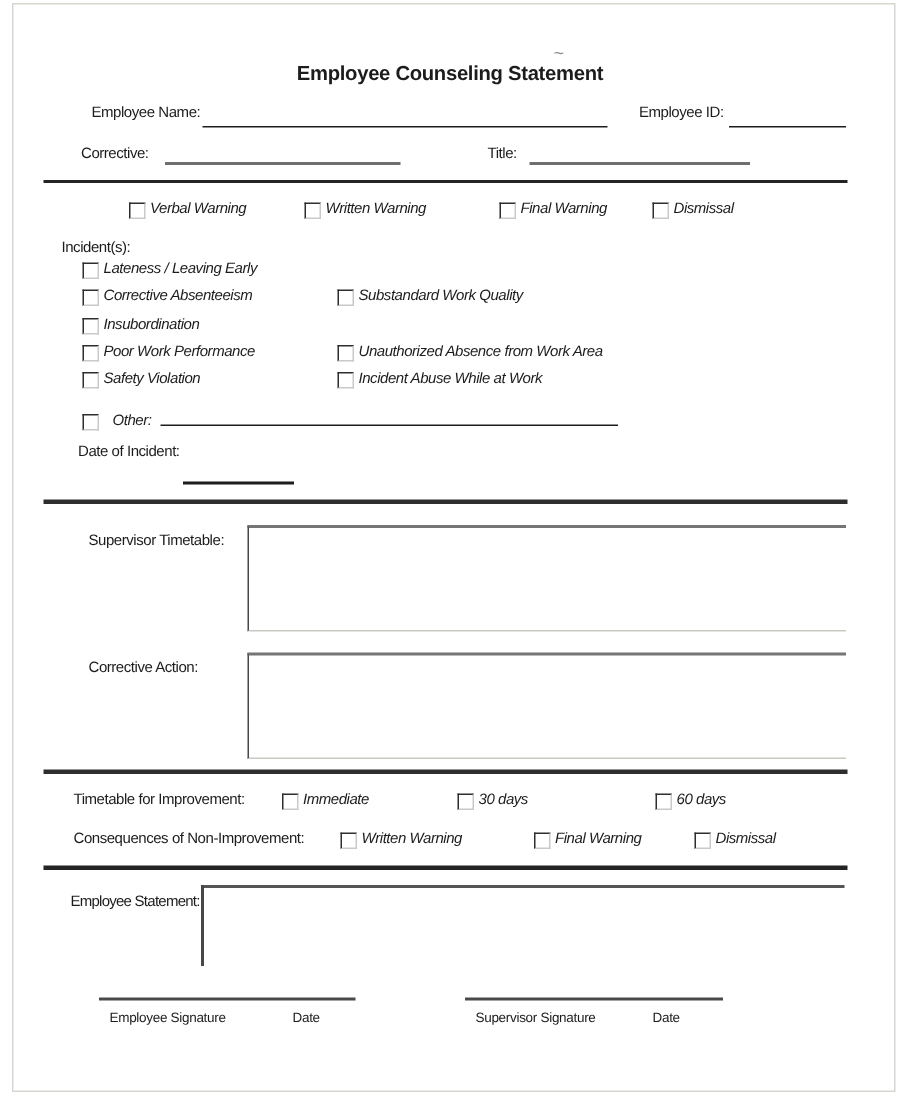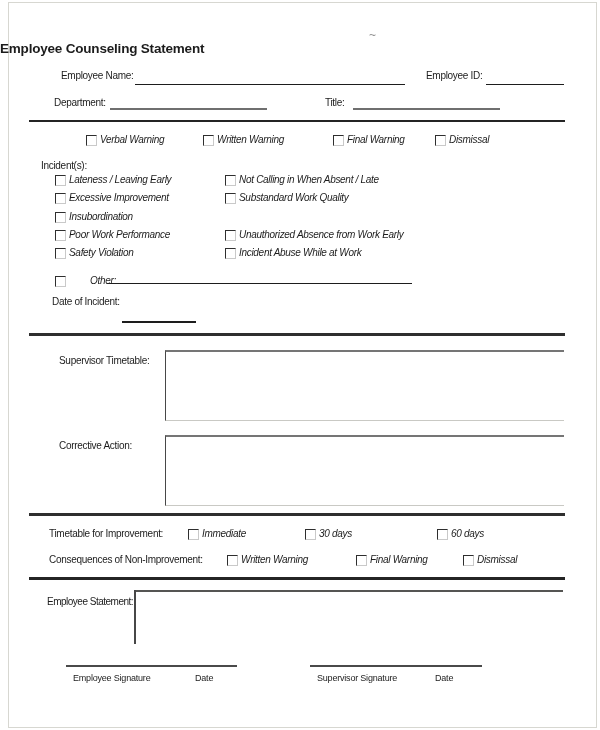--- a/index.html
+++ b/index.html
@@ -2,28 +2,28 @@
 <html><head>
 <meta charset="utf-8">
 <style>
   html,body{margin:0;padding:0;background:#ffffff;}
   .page{
     position:relative;width:600px;height:730px;background:#ffffff;overflow:hidden;
     font-family:"Liberation Sans","DejaVu Sans",sans-serif;color:#1c1c1c;
   }
   .frame{position:absolute;left:8px;top:2px;right:3px;bottom:2px;border:1px solid #d7d7d1;pointer-events:none;}
   .t{position:absolute;font-size:10px;line-height:11px;letter-spacing:-0.3px;white-space:nowrap;}
-  .title{position:absolute;left:0;top:41px;width:100%;text-align:left;font-size:13.5px;font-weight:bold;letter-spacing:-0.2px;}
+  .title{position:absolute;left:0;top:41px;width:100%;text-align:center;font-size:13.5px;font-weight:bold;letter-spacing:-0.2px;}
   .artifact{position:absolute;left:369px;top:28px;font-size:12px;color:#8f8f8f;}
   .wline{position:absolute;border-bottom:1px solid #1d1d1d;height:0;}
   .gline{position:absolute;border-bottom:2px solid #6f6f6f;height:0;}
   .rule2{position:absolute;height:2px;background:#242424;}
   .rule3{position:absolute;height:3px;background:#2e2e2e;}
   .opt{position:absolute;display:flex;align-items:flex-start;gap:3px;}
-  .opt.wide{gap:24px;}
+  .opt.wide{gap:9px;}
   .cb{flex:0 0 auto;width:9px;height:9px;margin-top:1px;background:#fff;
       border:1px solid #c9c9c9;border-top:1px solid #2e2e2e;border-left:1px solid #2e2e2e;}
   .cl{font-size:10px;line-height:11px;letter-spacing:-0.3px;white-space:nowrap;font-style:italic;}
   .stmtbox{position:absolute;background:#fff;border-top:2px solid #757575;border-left:1px solid #474747;border-bottom:1px solid #c9c9c4;}
   .openbox-top{position:absolute;height:0;border-top:2px solid #555553;}
   .openbox-left{position:absolute;width:0;border-left:2px solid #474747;}
   .sigline{position:absolute;height:2px;background:#4a4a4a;}
   .sig{position:absolute;font-size:9px;line-height:10px;letter-spacing:-0.2px;white-space:nowrap;}
 </style>
 </head>
@@ -33,21 +33,21 @@
   <div class="frame"></div>
 
   <div class="title">Employee Counseling Statement</div>
   <div class="artifact">~</div>
 
   <div class="t" style="left:61px;top:70px">Employee Name:</div>
   <div class="wline" style="left:135px;top:84px;width:270px"></div>
   <div class="t" style="left:426px;top:70px">Employee ID:</div>
   <div class="wline" style="left:486px;top:84px;width:78px"></div>
 
-  <div class="t" style="left:54px;top:97px">Department:</div>
+  <div class="t" style="left:54px;top:97px">Corrective:</div>
   <div class="gline" style="left:110px;top:108px;width:157px"></div>
   <div class="t" style="left:325px;top:97px">Title:</div>
   <div class="gline" style="left:353px;top:108px;width:147px"></div>
 
   <div class="rule2" style="left:29px;top:120px;width:536px"></div>
 
   <div class="opt" style="left:86px;top:134px">
     <span class="cb"></span>
     <span class="cl">Verbal Warning</span>
   </div>
@@ -65,46 +65,42 @@
   </div>
 
   <div class="t" style="left:41px;top:160px">Incident(s):</div>
 
   <div class="opt" style="left:55px;top:174px">
     <span class="cb"></span>
     <span class="cl">Lateness / Leaving Early</span>
   </div>
   <div class="opt" style="left:55px;top:192px">
     <span class="cb"></span>
-    <span class="cl">Excessive Improvement</span>
+    <span class="cl">Corrective Absenteeism</span>
   </div>
   <div class="opt" style="left:55px;top:211px">
     <span class="cb"></span>
     <span class="cl">Insubordination</span>
   </div>
   <div class="opt" style="left:55px;top:229px">
     <span class="cb"></span>
     <span class="cl">Poor Work Performance</span>
   </div>
   <div class="opt" style="left:55px;top:247px">
     <span class="cb"></span>
     <span class="cl">Safety Violation</span>
   </div>
 
-  <div class="opt" style="left:225px;top:174px">
-    <span class="cb"></span>
-    <span class="cl">Not Calling in When Absent / Late</span>
-  </div>
   <div class="opt" style="left:225px;top:192px">
     <span class="cb"></span>
     <span class="cl">Substandard Work Quality</span>
   </div>
   <div class="opt" style="left:225px;top:229px">
     <span class="cb"></span>
-    <span class="cl">Unauthorized Absence from Work Early</span>
+    <span class="cl">Unauthorized Absence from Work Area</span>
   </div>
   <div class="opt" style="left:225px;top:247px">
     <span class="cb"></span>
     <span class="cl">Incident Abuse While at Work</span>
   </div>
 
   <div class="opt wide" style="left:55px;top:275px">
     <span class="cb"></span>
     <span class="cl">Other:</span>
   </div>

